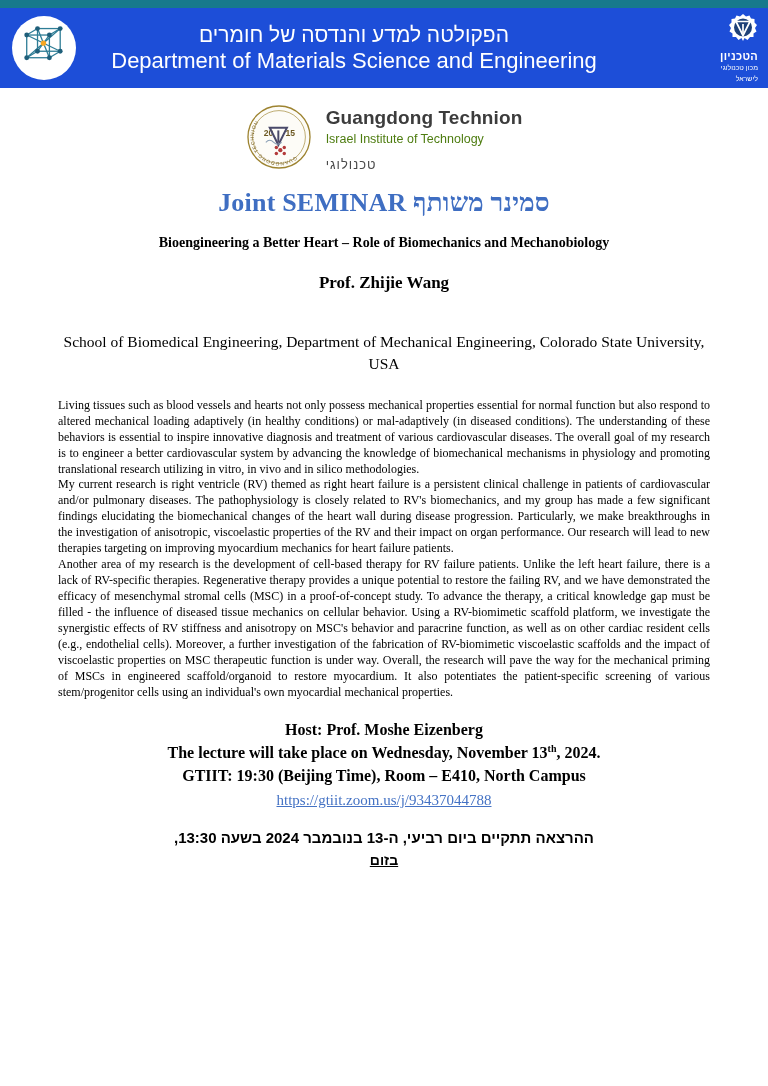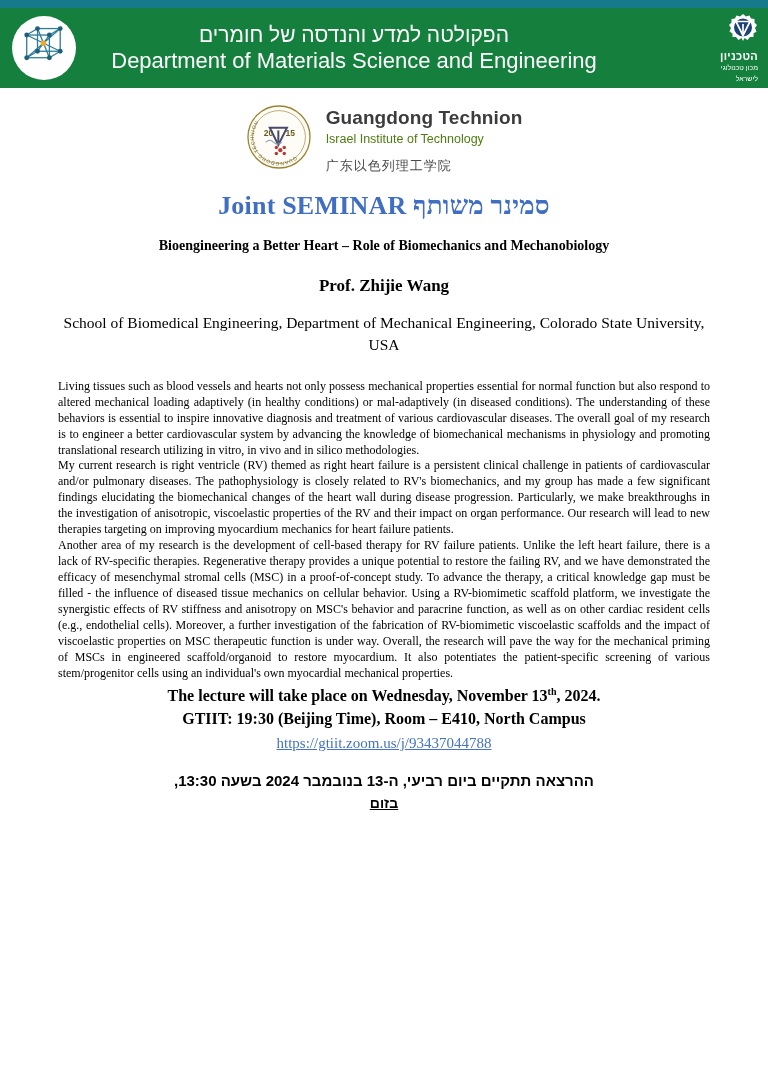--- a/index.html
+++ b/index.html
@@ -18,21 +18,21 @@
   }
 
   
   .top-strip {
     height: 8px;
     background: #17798c;
     width: 100%;
   }
   .header-band {
     height: 80px;
-    background: #15803d;
+    background: #1d4ed8;
     width: 100%;
     display: flex;
     align-items: center;
     position: relative;
   }
   .dept-logo {
     width: 64px;
     height: 64px;
     margin-left: 12px;
     background: #ffffff;
@@ -144,21 +144,21 @@
   .speaker {
     text-align: center;
     font-weight: bold;
     font-size: 17px;
     margin-top: 20px;
   }
   .affiliation {
     text-align: center;
     font-size: 15.5px;
     line-height: 1.45;
-    margin-top: 16px;
+    margin-top: 38px;
     padding: 0 12px;
   }
   .abstract {
     margin-top: 22px;
     font-size: 12px;
     line-height: 1.33;
     text-align: justify;
     padding: 0 8px;
   }
   .abstract p {
@@ -288,21 +288,21 @@
         <circle cx="58" cy="75" r="2.6"></circle>
     </g>
     <g fill="none" stroke="#8a9fb5" stroke-width="1.6">
       <path d="M30 58 q6 -6 12 0 q6 6 12 0"></path>
     </g>
   </svg>
 
   <div class="gtiit-text">
     <div class="gtiit-name">Guangdong Technion</div>
     <div class="gtiit-sub">Israel Institute of Technology</div>
-    <div class="gtiit-cn">广东以色列理工学院</div>
+    <div class="gtiit-cn">טכנולוגי</div>
   </div>
 </div>
 
 <div class="page">
 
   <div class="seminar-title">
     <span>Joint SEMINAR</span>
     <span class="he">סמינר משותף</span>
   </div>
 
@@ -311,20 +311,21 @@
   <div class="speaker">Prof. Zhijie Wang</div>
 
   <div class="affiliation">School of Biomedical Engineering, Department of Mechanical Engineering, Colorado State University, USA</div>
 
   <div class="abstract">
     <p>Living tissues such as blood vessels and hearts not only possess mechanical properties essential for normal function but also respond to altered mechanical loading adaptively (in healthy conditions) or mal-adaptively (in diseased conditions). The understanding of these behaviors is essential to inspire innovative diagnosis and treatment of various cardiovascular diseases.  The overall goal of my research is to engineer a better cardiovascular system by advancing the knowledge of biomechanical mechanisms in physiology and promoting translational research utilizing in vitro, in vivo and in silico methodologies.</p>
     <p>My current research is right ventricle (RV) themed as right heart failure is a persistent clinical challenge in patients of cardiovascular and/or pulmonary diseases.  The pathophysiology is closely related to RV's biomechanics, and my group has made a few significant findings elucidating the biomechanical changes of the heart wall during disease progression. Particularly, we make breakthroughs in the investigation of anisotropic, viscoelastic properties of the RV and their impact on organ performance. Our research will lead to new therapies targeting on improving myocardium mechanics for heart failure patients.</p>
     <p>Another area of my research is the development of cell-based therapy for RV failure patients. Unlike the left heart failure, there is a lack of RV-specific therapies. Regenerative therapy provides a unique potential to restore the failing RV, and we have demonstrated the efficacy of mesenchymal stromal cells (MSC) in a proof-of-concept study. To advance the therapy, a critical knowledge gap must be filled - the influence of diseased tissue mechanics on cellular behavior. Using a RV-biomimetic scaffold platform, we investigate the synergistic effects of RV stiffness and anisotropy on MSC's behavior and paracrine function, as well as on other cardiac resident cells (e.g., endothelial cells).  Moreover, a further investigation of the fabrication of RV-biomimetic viscoelastic scaffolds and the impact of viscoelastic properties on MSC therapeutic function is under way. Overall, the research will pave the way for the mechanical priming of MSCs in engineered scaffold/organoid to restore myocardium. It also potentiates the patient-specific screening of various stem/progenitor cells using an individual's own myocardial mechanical properties.</p>
   </div>
 
+  <div class="host">Host: Prof. Moshe Eizenberg</div>
 
   <div class="lecture-line">
     <span>The lecture will take place on Wednesday, November 13</span><sup>th</sup><span>, 2024.</span>
   </div>
 
   <div class="lecture-line second">GTIIT: 19:30 (Beijing Time), Room – E410, North Campus</div>
 
   <a class="zoom-link" href="#">https://gtiit.zoom.us/j/93437044788</a>
 
   <div class="hebrew-line">ההרצאה תתקיים ביום רביעי, ה-13 בנובמבר 2024 בשעה 13:30,</div>

